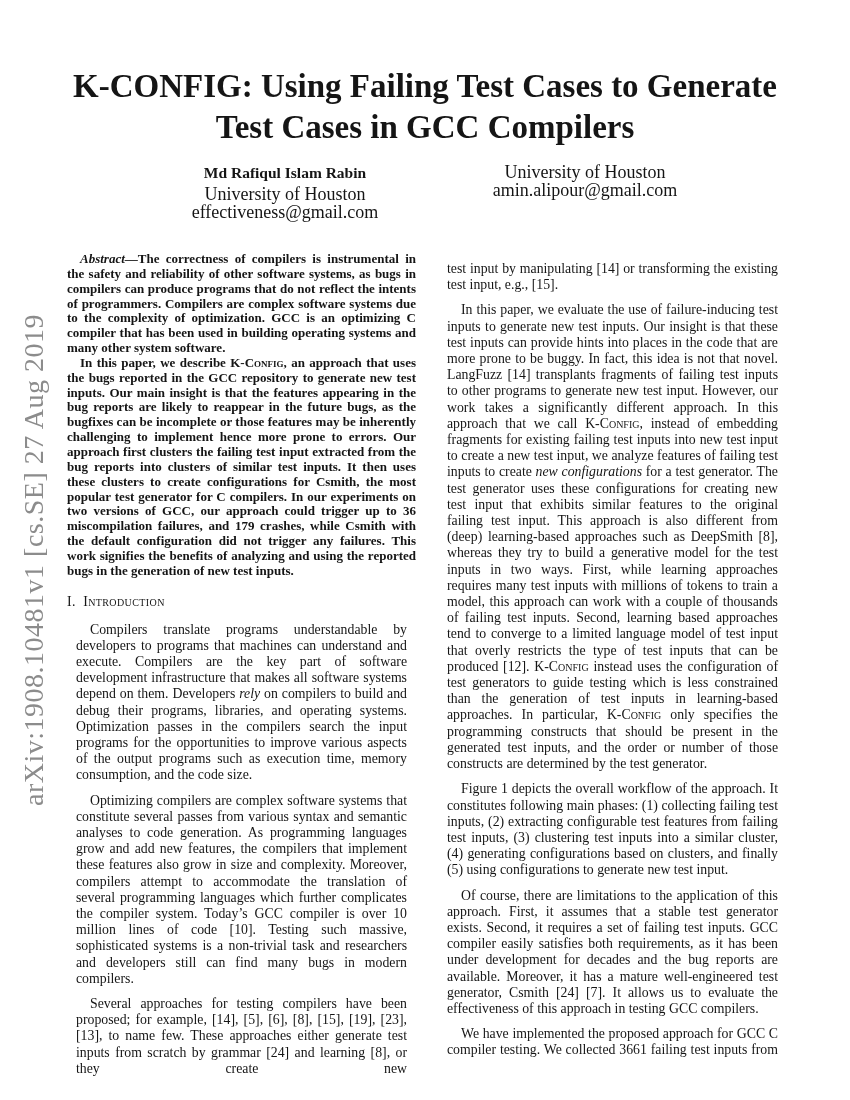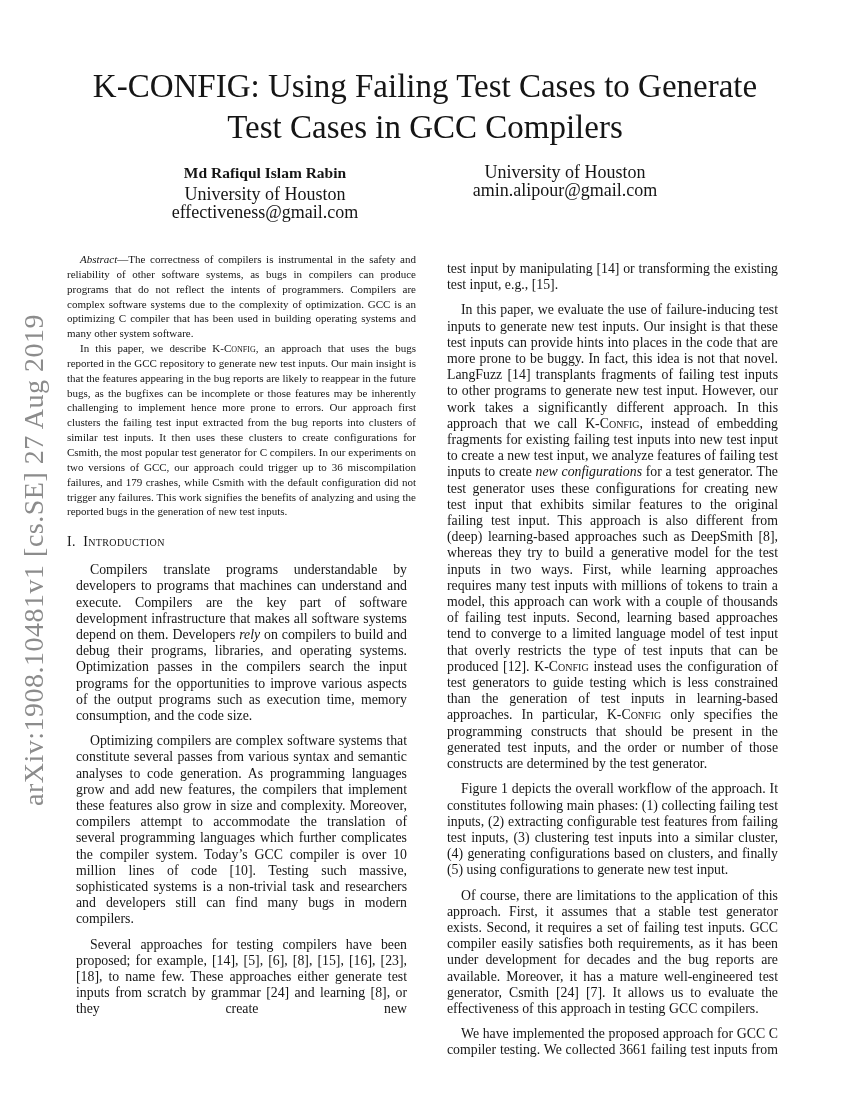--- a/index.html
+++ b/index.html
@@ -28,28 +28,28 @@
 
   
   .paper-title {
     position: absolute;
     top: 66px;
     left: 55px;
     right: 55px;
     text-align: center;
     font-size: 33px;
     line-height: 41px;
-    font-weight: 400;
+    font-weight: 700;
   }
 
   
   .authors {
     position: absolute;
     top: 163px;
-    left: 115px;
+    left: 135px;
     width: 600px;
     display: flex;
   }
   .author { flex: 1; text-align: center; }
   .author-name { font-size: 15.5px; font-weight: bold; line-height: 19px; margin-bottom: 3px; }
   .author-affil, .author-email { font-size: 18px; line-height: 18px; }
 
   
   .columns {
     position: absolute;
@@ -59,21 +59,21 @@
     display: flex;
     gap: 22px;
   }
   .col {
     width: 349px;
     text-align: justify;
     hyphens: auto;
     -webkit-hyphens: auto;
   }
 
-  .abstract { font-weight: normal; font-size: 11px; line-height: 14.85px; }
+  .abstract { font-weight: bold; font-size: 13px; line-height: 14.85px; }
   .abstract p { margin: 0; text-indent: 13px; }
 
   .section-heading {
     font-size: 13.8px;
     font-weight: 400;
     text-align: left;
     letter-spacing: 0.4px;
     margin: 15px 0 12px;
   }
 
@@ -114,21 +114,21 @@
 
     <div class="col">
       <div class="abstract">
         <p><span class="seg-i">Abstract</span><span>—The correctness of compilers is instrumental in the safety and reliability of other software systems, as bugs in compilers can produce programs that do not reflect the intents of programmers. Compilers are complex software systems due to the complexity of optimization. GCC is an optimizing C compiler that has been used in building operating systems and many other system software.</span></p>
         <p><span>In this paper, we describe </span><span class="seg-sc">K-Config</span><span>, an approach that uses the bugs reported in the GCC repository to generate new test inputs. Our main insight is that the features appearing in the bug reports are likely to reappear in the future bugs, as the bugfixes can be incomplete or those features may be inherently challenging to implement hence more prone to errors. Our approach first clusters the failing test input extracted from the bug reports into clusters of similar test inputs. It then uses these clusters to create configurations for Csmith, the most popular test generator for C compilers. In our experiments on two versions of GCC, our approach could trigger up to 36 miscompilation failures, and 179 crashes, while Csmith with the default configuration did not trigger any failures. This work signifies the benefits of analyzing and using the reported bugs in the generation of new test inputs.</span></p>
       </div>
       <div class="section-heading"><span>I. </span><span class="seg-sc">Introduction</span></div>
       <div class="body-text">
         <p class="indent"><span>Compilers translate programs understandable by developers to programs that machines can understand and execute. Compilers are the key part of software development infrastructure that makes all software systems depend on them. Developers </span><span class="seg-i">rely</span><span> on compilers to build and debug their programs, libraries, and operating systems. Optimization passes in the compilers search the input programs for the opportunities to improve various aspects of the output programs such as execution time, memory consumption, and the code size.</span></p>
         <p class="indent"><span>Optimizing compilers are complex software systems that constitute several passes from various syntax and semantic analyses to code generation. As programming languages grow and add new features, the compilers that implement these features also grow in size and complexity. Moreover, compilers attempt to accommodate the translation of several programming languages which further complicates the compiler system. Today’s GCC compiler is over 10 million lines of code [10]. Testing such massive, sophisticated systems is a non-trivial task and researchers and developers still can find many bugs in modern compilers.</span></p>
-        <p class="indent flow"><span>Several approaches for testing compilers have been proposed; for example, [14], [5], [6], [8], [15], [16], [23], [18], to name few. These approaches either generate test inputs from scratch by grammar [24] and learning [8], or they create new</span></p>
+        <p class="indent flow"><span>Several approaches for testing compilers have been proposed; for example, [14], [5], [6], [8], [15], [19], [23], [13], to name few. These approaches either generate test inputs from scratch by grammar [24] and learning [8], or they create new</span></p>
       </div>
     </div>
 
     <div class="col">
       <div class="body-text">
         <p class="noindent"><span>test input by manipulating [14] or transforming the existing test input, e.g., [15].</span></p>
         <p class="indent"><span>In this paper, we evaluate the use of failure-inducing test inputs to generate new test inputs. Our insight is that these test inputs can provide hints into places in the code that are more prone to be buggy. In fact, this idea is not that novel. LangFuzz [14] transplants fragments of failing test inputs to other programs to generate new test input. However, our work takes a significantly different approach. In this approach that we call </span><span class="seg-sc">K-Config</span><span>, instead of embedding fragments for existing failing test inputs into new test input to create a new test input, we analyze features of failing test inputs to create </span><span class="seg-i">new configurations</span><span> for a test generator. The test generator uses these configurations for creating new test input that exhibits similar features to the original failing test input. This approach is also different from (deep) learning-based approaches such as DeepSmith [8], whereas they try to build a generative model for the test inputs in two ways. First, while learning approaches requires many test inputs with millions of tokens to train a model, this approach can work with a couple of thousands of failing test inputs. Second, learning based approaches tend to converge to a limited language model of test input that overly restricts the type of test inputs that can be produced [12]. </span><span class="seg-sc">K-Config</span><span> instead uses the configuration of test generators to guide testing which is less constrained than the generation of test inputs in learning-based approaches. In particular, </span><span class="seg-sc">K-Config</span><span> only specifies the programming constructs that should be present in the generated test inputs, and the order or number of those constructs are determined by the test generator.</span></p>
         <p class="indent"><span>Figure 1 depicts the overall workflow of the approach. It constitutes following main phases: (1) collecting failing test inputs, (2) extracting configurable test features from failing test inputs, (3) clustering test inputs into a similar cluster, (4) generating configurations based on clusters, and finally (5) using configurations to generate new test input.</span></p>
         <p class="indent"><span>Of course, there are limitations to the application of this approach. First, it assumes that a stable test generator exists. Second, it requires a set of failing test inputs. GCC compiler easily satisfies both requirements, as it has been under development for decades and the bug reports are available. Moreover, it has a mature well-engineered test generator, Csmith [24] [7]. It allows us to evaluate the effectiveness of this approach in testing GCC compilers.</span></p>
         <p class="indent flow"><span>We have implemented the proposed approach for GCC C compiler testing. We collected 3661 failing test inputs from</span></p>

